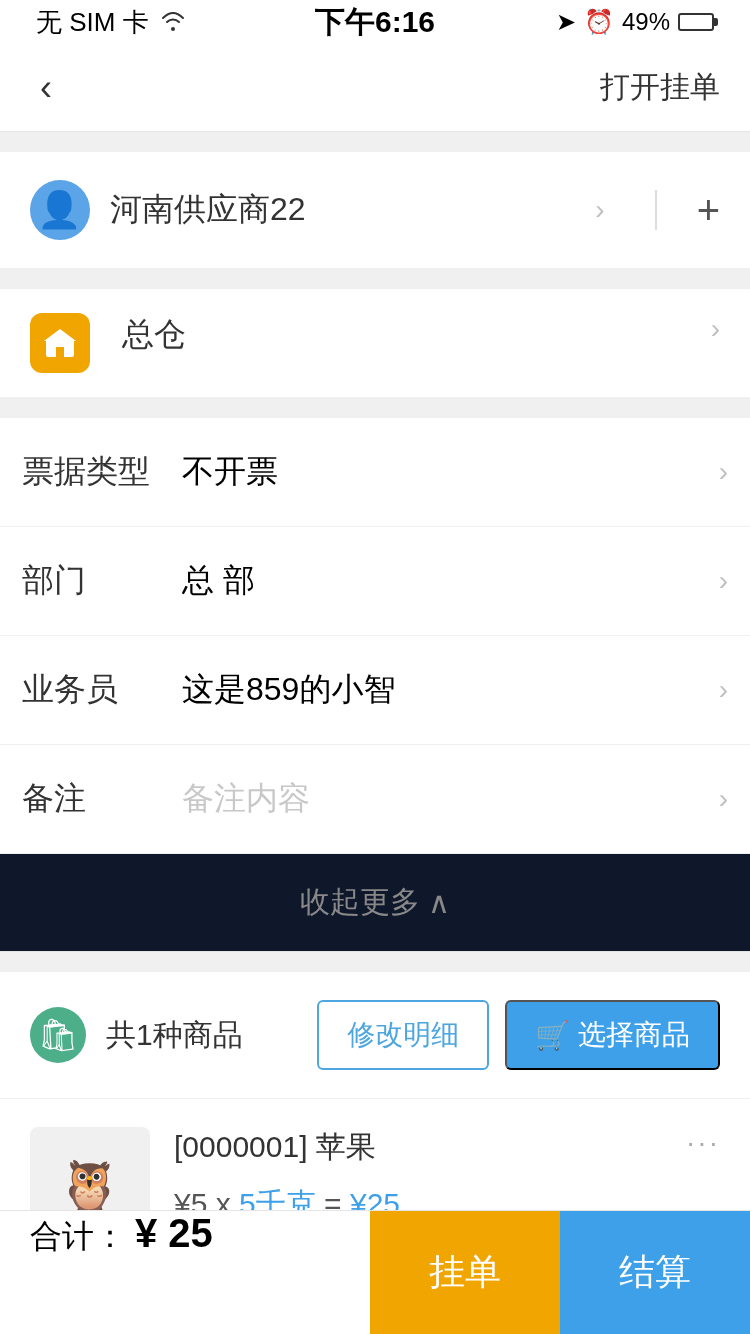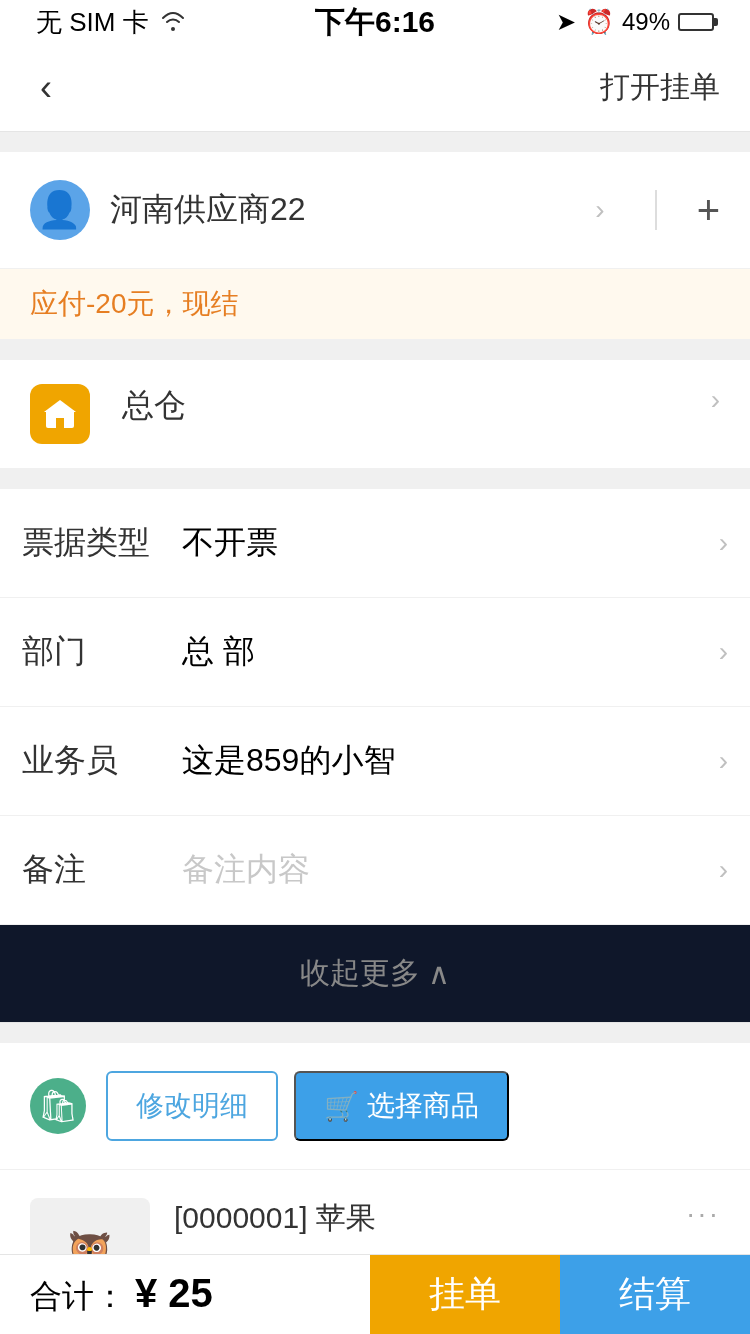--- a/index.html
+++ b/index.html
@@ -335,24 +335,24 @@
       padding-left: 10px;
     }
 
     
     .bottom-bar {
       position: fixed;
       bottom: 0;
       left: 0;
       width: 750px;
       display: flex;
-      align-items: center;
+      align-items: flex-start;
       background: #fff;
       border-top: 1px solid #e5e5e5;
-      height: 80px;
+      height: 124px;
     }
     .bottom-total {
       flex: 1;
       padding: 0 30px;
     }
     .btn-suspend {
       background: #f0a500;
       color: #fff;
       font-size: 36px;
       height: 100%;
@@ -420,23 +420,20 @@
   <div class="supplier-section">
     <div class="supplier-avatar">
       <span class="supplier-avatar-icon">👤</span>
     </div>
     <span class="supplier-name">河南供应商22</span>
     <span class="supplier-chevron">›</span>
     <div class="supplier-divider-line"></div>
     <span class="supplier-add">+</span>
   </div>
 
-  <div class="notice-bar">
-    <span>应付-20元，现结</span>
-  </div>
 
   <div class="section-divider"></div>
 
   <div class="info-section">
     <div class="info-row">
       <div class="info-row-icon">
         <svg viewBox="0 0 36 36">
           <rect x="4" y="14" width="28" height="18" rx="2" fill="#fff"></rect>
           <polygon points="18,4 2,16 34,16" fill="#fff"></polygon>
           <rect x="14" y="22" width="8" height="10" fill="#f0a500"></rect>
@@ -476,20 +473,21 @@
     <span>收起更多</span>
     <span>∧</span>
   </div>
 
   <div class="section-divider"></div>
 
   <div class="product-header">
     <div class="product-header-icon">
       <span style="font-size:32px; color:#fff;">🛍</span>
     </div>
+    <span class="product-count">共1种商品</span>
     <button class="btn-modify">修改明细</button>
     <button class="btn-select">
       <span>🛒</span>
       <span>选择商品</span>
     </button>
   </div>
 
   <div class="product-item">
     <div class="product-thumb">
       <span class="product-thumb-owl">🦉</span>

